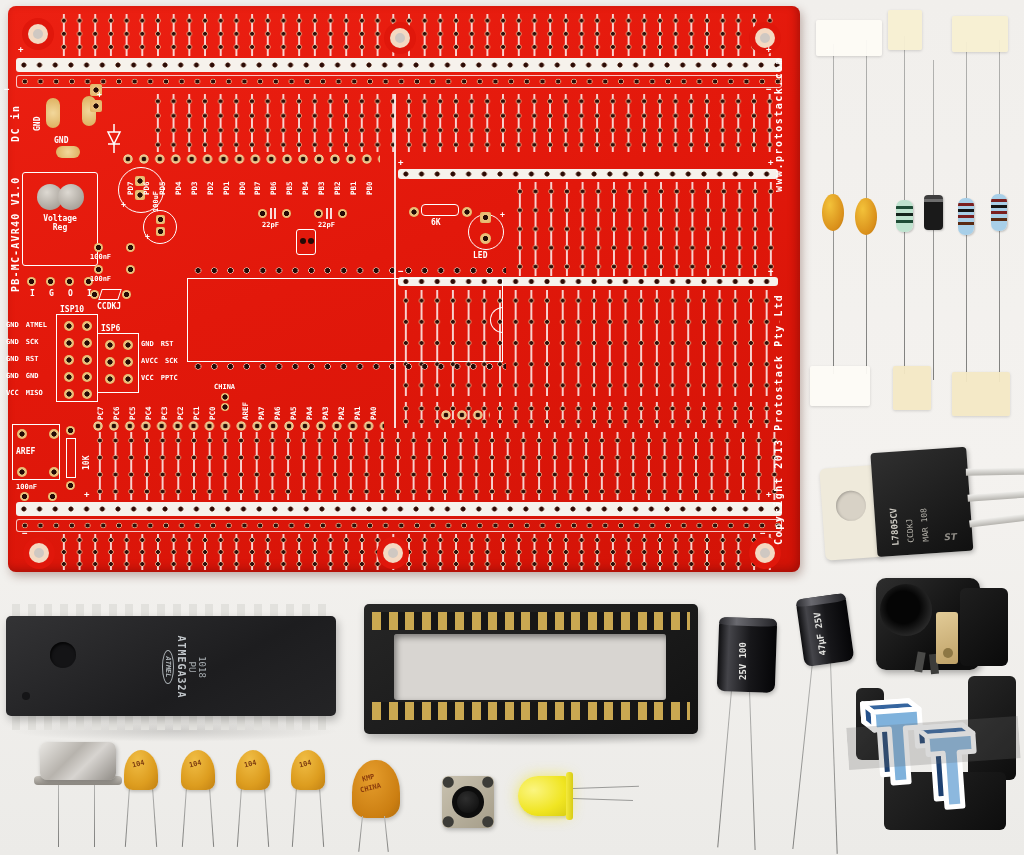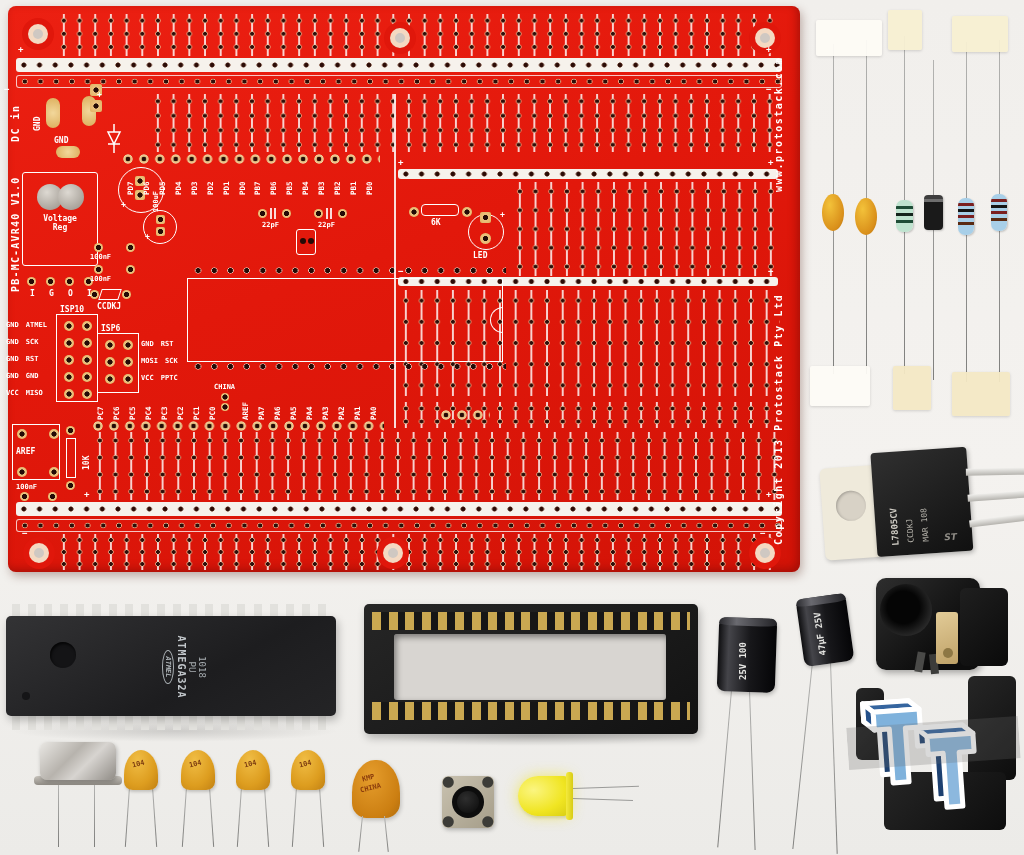--- a/index.html
+++ b/index.html
@@ -360,21 +360,21 @@
     <span class="gpad" style="left: 105px; top: 357px;"></span>
     <span class="gpad" style="left: 123px; top: 357px;"></span>
     <span class="gpad" style="left: 105px; top: 374px;"></span>
     <span class="gpad" style="left: 123px; top: 374px;"></span>
     <span class="silk" style="left: 6px; top: 321px; font-size: 7px; word-spacing: 3px;">GND ATMEL</span>
     <span class="silk" style="left: 6px; top: 338px; font-size: 7px; word-spacing: 3px;">GND SCK</span>
     <span class="silk" style="left: 6px; top: 355px; font-size: 7px; word-spacing: 3px;">GND RST</span>
     <span class="silk" style="left: 6px; top: 372px; font-size: 7px; word-spacing: 3px;">GND GND</span>
     <span class="silk" style="left: 6px; top: 389px; font-size: 7px; word-spacing: 3px;">VCC MISO</span>
     <span class="silk" style="left: 141px; top: 340px; font-size: 7px; word-spacing: 3px;">GND RST</span>
-    <span class="silk" style="left: 141px; top: 357px; font-size: 7px; word-spacing: 3px;">MOSI SCK</span>
+    <span class="silk" style="left: 141px; top: 357px; font-size: 7px; word-spacing: 3px;">AVCC SCK</span>
     <span class="silk" style="left: 141px; top: 374px; font-size: 7px; word-spacing: 3px;">VCC PPTC</span>
     <span class="gpad" style="left: 27px; top: 277px; width: 9px; height: 9px;"></span>
     <span class="silk" style="left: 30px; top: 289px;">I</span>
     <span class="gpad" style="left: 46px; top: 277px; width: 9px; height: 9px;"></span>
     <span class="silk" style="left: 49px; top: 289px;">G</span>
     <span class="gpad" style="left: 65px; top: 277px; width: 9px; height: 9px;"></span>
     <span class="silk" style="left: 68px; top: 289px;">O</span>
     <span class="gpad" style="left: 84px; top: 277px; width: 9px; height: 9px;"></span>
     <span class="silk" style="left: 87px; top: 289px;">I</span>
     <span class="sign" style="left: 18px; top: 44px;">+</span>

